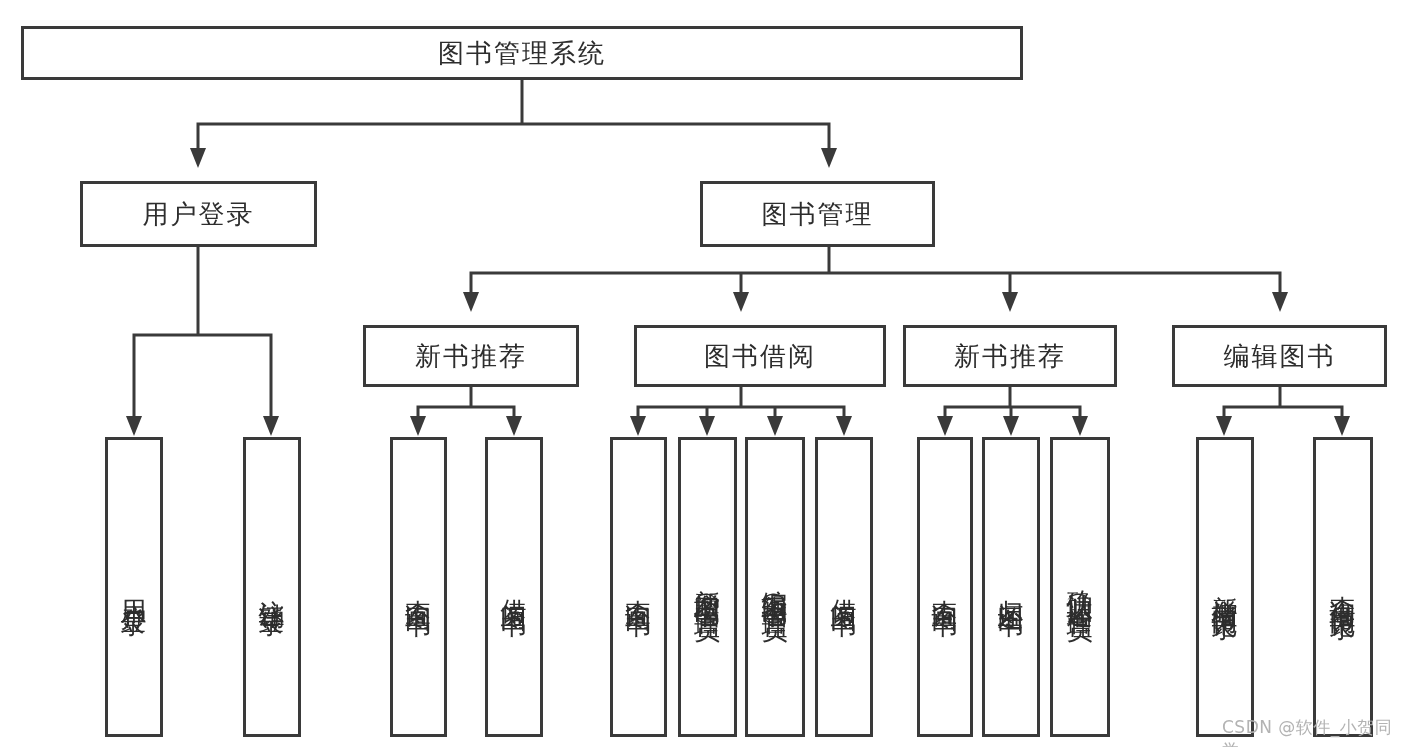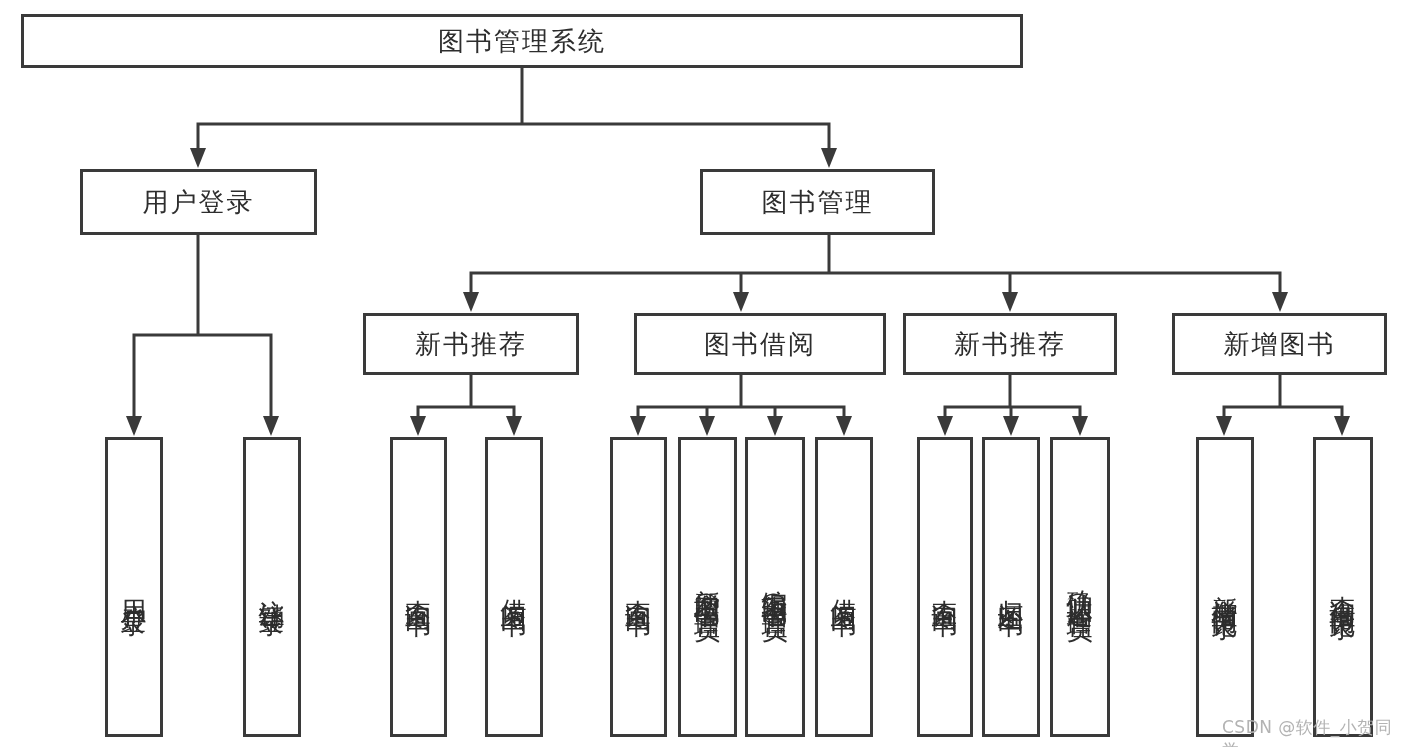--- a/index.html
+++ b/index.html
@@ -29,20 +29,21 @@
     align-items: center;
     justify-content: center;
     color: #2d2d2d;
     font-size: 26px;
     line-height: 1;
     z-index: 2;
     white-space: nowrap;
   }
   .hbox {
     letter-spacing: 2px;
+    margin-top: 12px;
   }
   .vbox {
     writing-mode: vertical-rl;
     text-orientation: mixed;
     letter-spacing: 4px;
     white-space: normal;
   }
   .watermark {
     position: absolute;
     left: 1186px;
@@ -112,21 +113,21 @@
   </svg>
 
   <div class="box hbox" style="left:21px;top:14px;width:1002px;height:54px">图书管理系统</div>
 
   <div class="box hbox" style="left:80px;top:169px;width:237px;height:66px">用户登录</div>
   <div class="box hbox" style="left:700px;top:169px;width:235px;height:66px">图书管理</div>
 
   <div class="box hbox" style="left:363px;top:313px;width:216px;height:62px">新书推荐</div>
   <div class="box hbox" style="left:634px;top:313px;width:252px;height:62px">图书借阅</div>
   <div class="box hbox" style="left:903px;top:313px;width:214px;height:62px">新书推荐</div>
-  <div class="box hbox" style="left:1172px;top:313px;width:215px;height:62px">新增图书</div>
+  <div class="box hbox" style="left:1172px;top:313px;width:215px;height:62px">编辑图书</div>
 
   <div class="box vbox" style="left:105px;top:437px;width:58px;height:300px">用户登录</div>
   <div class="box vbox" style="left:243px;top:437px;width:58px;height:300px">注销登录</div>
 
   <div class="box vbox" style="left:390px;top:437px;width:57px;height:300px">查询图书</div>
   <div class="box vbox" style="left:485px;top:437px;width:58px;height:300px">借阅图书</div>
 
   <div class="box vbox" style="left:610px;top:437px;width:57px;height:300px">查询图书</div>
   <div class="box vbox" style="left:678px;top:437px;width:59px;height:300px">新增图书（管理员）</div>
   <div class="box vbox" style="left:745px;top:437px;width:60px;height:300px">编辑图书（管理员）</div>

